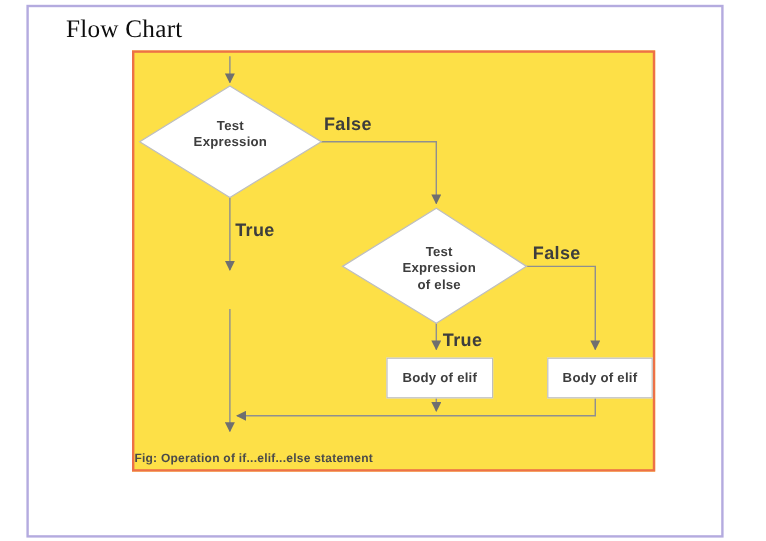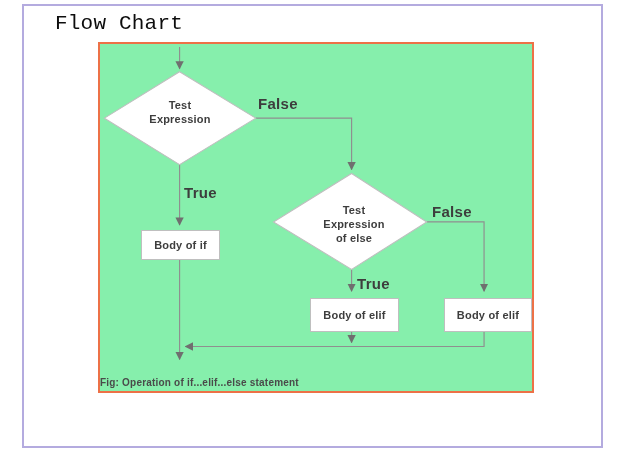--- a/index.html
+++ b/index.html
@@ -6,26 +6,26 @@
   body{
     width:638px;height:451px;position:relative;background:#ffffff;
     font-family:"Liberation Sans", sans-serif;overflow:hidden;
   }
   .slide-border{
     position:absolute;left:22px;top:4px;width:581px;height:444px;
     border:2px solid #b4abdf;box-sizing:border-box;background:#ffffff;
   }
   .page-title{
     position:absolute;left:55px;top:12px;margin:0;
-    font-family:Liberation Mono, monospace;font-size:21px;font-weight:400;
+    font-family:Liberation Serif, serif;font-size:21px;font-weight:400;
     color:#0d0d0d;letter-spacing:0.2px;
   }
   .frame{
-    position:absolute;left:98px;top:42px;width:436px;height:351px;
-    border:2px solid #ed7147;box-sizing:border-box;background:#86efac;
+    position:absolute;left:110px;top:42px;width:436px;height:351px;
+    border:2px solid #ed7147;box-sizing:border-box;background:#fde047;
   }
   .frame svg{position:absolute;left:0;top:0;width:100%;height:100%;}
   .node-label{
     position:absolute;color:#3d3d3d;font-weight:bold;font-size:11px;
     text-align:center;line-height:14px;letter-spacing:0.2px;
   }
   .diamond-label{width:120px;}
   .rect-node{
     position:absolute;border:1px solid #bfbfbf;background:#ffffff;
     display:flex;align-items:center;justify-content:center;
@@ -78,23 +78,20 @@
   <div class="node-label diamond-label" style="left:20px;top:54px;">
     <span class="line">Test</span>
     <span class="line">Expression</span>
   </div>
   <div class="node-label diamond-label" style="left:194px;top:159px;">
     <span class="line">Test</span>
     <span class="line">Expression</span>
     <span class="line">of else</span>
   </div>
 
-  <div class="rect-node" style="left:41px;top:186px;width:79px;height:30px;">
-    <span>Body of if</span>
-  </div>
   <div class="rect-node" style="left:210px;top:254px;width:89px;height:34px;">
     <span>Body of elif</span>
   </div>
   <div class="rect-node" style="left:344px;top:254px;width:88px;height:34px;">
     <span>Body of elif</span>
   </div>
 
   <div class="branch-label" style="left:158px;top:51px;">False</div>
   <div class="branch-label" style="left:84px;top:140px;">True</div>
   <div class="branch-label" style="left:332px;top:159px;">False</div>

